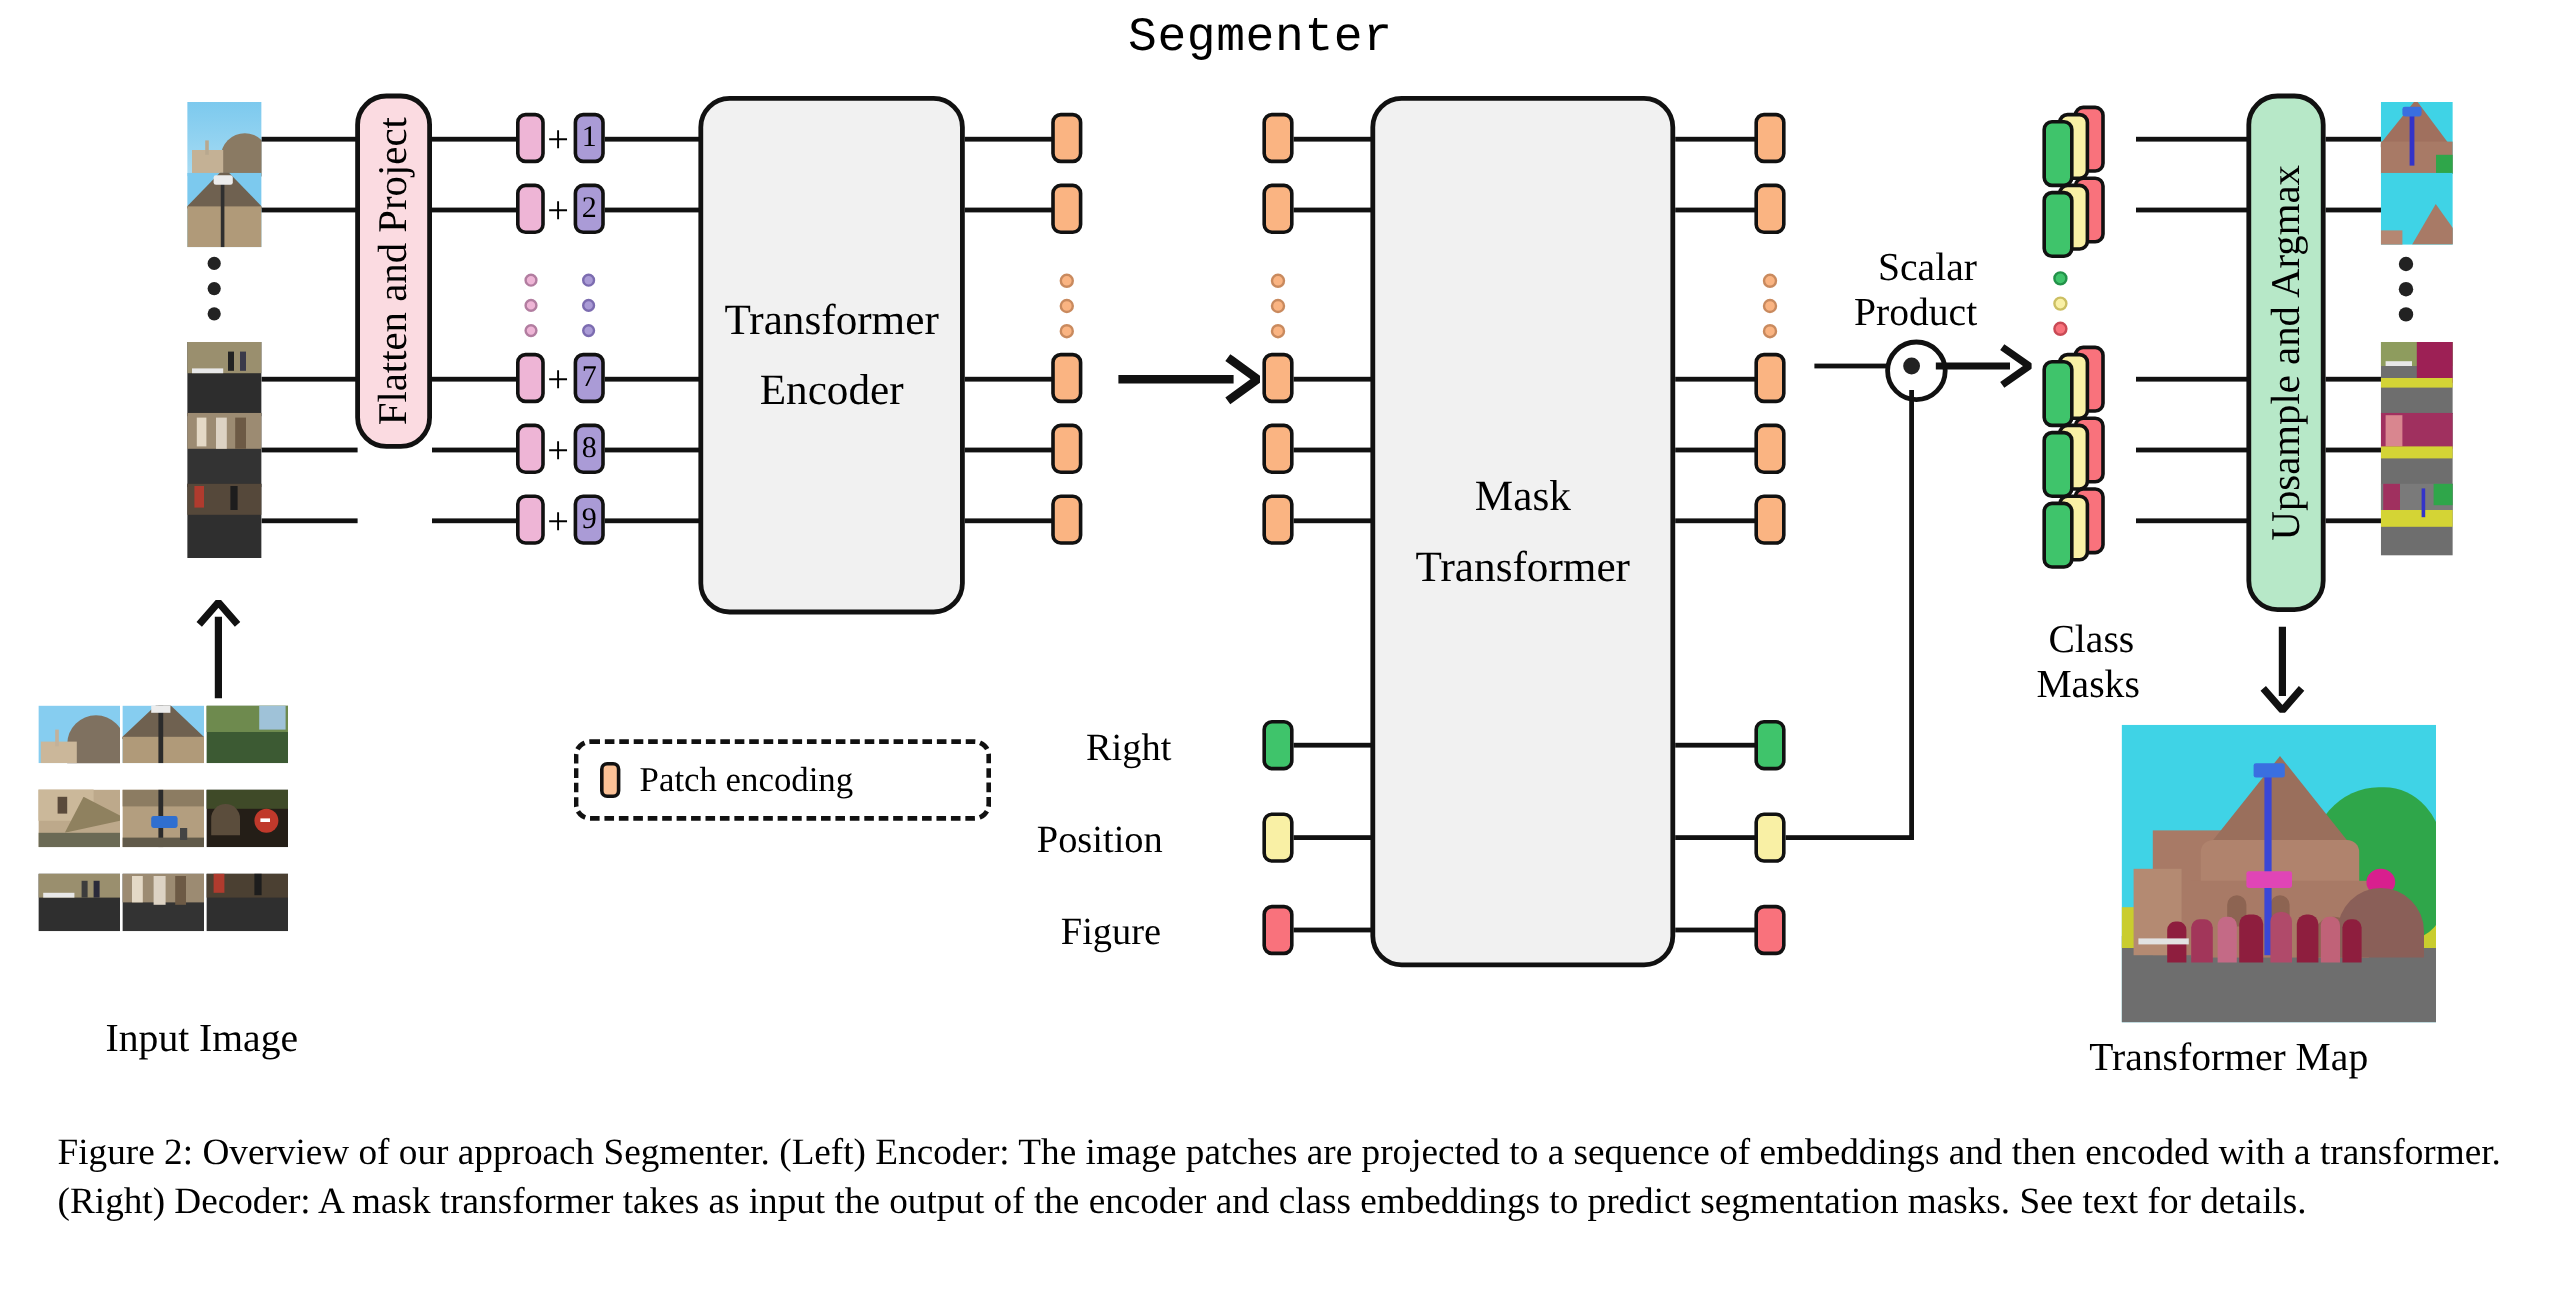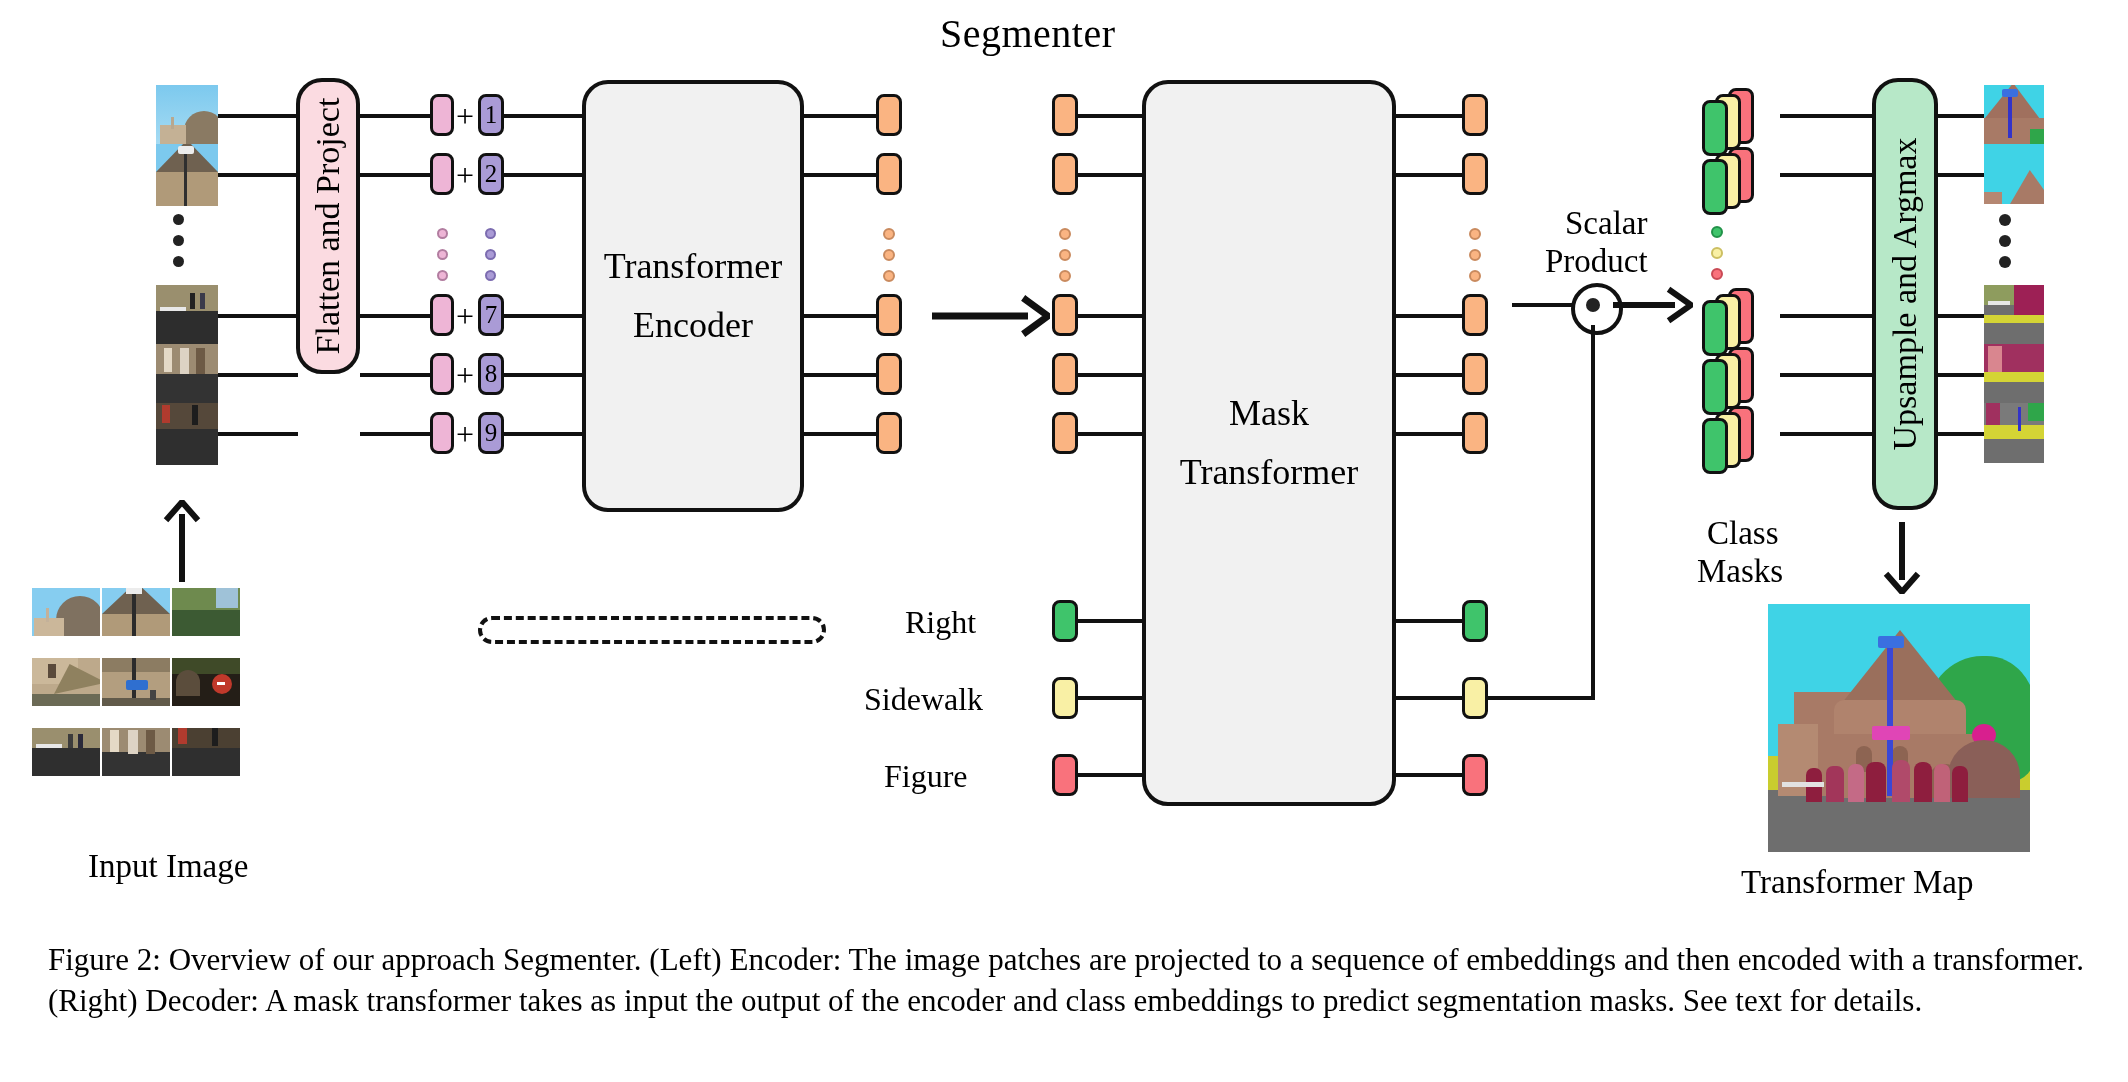--- a/index.html
+++ b/index.html
@@ -35,21 +35,21 @@
   .stack{position:absolute;}
   .stack .s{position:absolute;width:26px;height:56px;border:3.5px solid #111;border-radius:8px;box-sizing:border-box;}
 
   .arrowR{position:absolute;}
   .arrowU{position:absolute;}
   .circ{position:absolute;border:4px solid #111;border-radius:50%;background:#fff;}
 </style>
 </head>
 <body>
 
-<div class="abs ttl" style="left:940px;top:10px;">Segmenter</div>
+<div class="abs ttl" style="left:940px;top:10px;font-family:Liberation Mono, monospace;">Segmenter</div>
 
 <div class="thumb" style="left:156px;top:85px;width:62px;height:62px;">
   <div style="position:absolute;inset:0;background:linear-gradient(#7cc9ee,#a8dcf3);"></div>
   <div style="position:absolute;right:-6px;top:26px;width:40px;height:40px;background:#8a7a63;border-radius:50% 50% 0 0;transform:rotate(0deg);"></div>
   <div style="position:absolute;left:4px;bottom:0;width:26px;height:22px;background:#c4b195;"></div>
   <div style="position:absolute;left:15px;bottom:18px;width:3px;height:12px;background:#b8a88f;"></div>
 </div>
 <div class="thumb" style="left:156px;top:144px;width:62px;height:62px;">
   <div style="position:absolute;inset:0;background:#7cc9ee;"></div>
   <div style="position:absolute;left:-2px;top:-4px;width:66px;height:34px;background:#6f6150;clip-path:polygon(50% 0,100% 100%,0 100%);"></div>
@@ -177,21 +177,21 @@
 <div class="wire" style="left:1078px;top:114px;width:68px;"></div>
 <div class="wire" style="left:1078px;top:173px;width:68px;"></div>
 <div class="wire" style="left:1078px;top:314px;width:68px;"></div>
 <div class="wire" style="left:1078px;top:373px;width:68px;"></div>
 <div class="wire" style="left:1078px;top:432px;width:68px;"></div>
 
 <div class="abs lbl" style="left:905px;top:604px;">Right</div>
 <div class="tok" style="left:1052px;top:600px;width:26px;height:42px;background:#3fc46b;"></div>
 <div class="wire" style="left:1078px;top:619px;width:68px;"></div>
 
-<div class="abs lbl" style="left:864px;top:681px;">Sidewalk</div>
+<div class="abs lbl" style="left:864px;top:681px;">Position</div>
 <div class="tok" style="left:1052px;top:677px;width:26px;height:42px;background:#f9f0a5;"></div>
 <div class="wire" style="left:1078px;top:696px;width:68px;"></div>
 
 <div class="abs lbl" style="left:884px;top:758px;">Figure</div>
 <div class="tok" style="left:1052px;top:754px;width:26px;height:42px;background:#f9727c;"></div>
 <div class="wire" style="left:1078px;top:773px;width:68px;"></div>
 
 <div class="bigbox" style="left:1142px;top:80px;width:254px;height:726px;background:#f1f1f1;flex-direction:column;line-height:1.65;">
   <span style="font-size:36px;">Mask</span>
   <span style="font-size:36px;">Transformer</span>
@@ -424,15 +424,19 @@
 <div class="mini" style="left:172px;top:728px;width:68px;height:48px;">
   <div style="position:absolute;inset:0;background:#2f2f2f;"></div>
   <div style="position:absolute;left:0;top:0;width:68px;height:20px;background:#4b4032;"></div>
   <div style="position:absolute;left:6px;top:0;width:9px;height:16px;background:#b03b2e;"></div>
   <div style="position:absolute;left:40px;top:0;width:6px;height:18px;background:#1d1d1d;"></div>
 </div>
 
 <div class="abs" style="left:88px;top:848px;font-size:33px;">Input Image</div>
 
 <div class="legend" style="left:478px;top:616px;width:348px;">
+  <div class="legrow">
+    <span class="legsw" style="background:#fbc196;"></span>
+    <span class="legtx">Patch encoding</span>
+  </div>
 </div>
 
 <div class="abs cap" style="left:48px;top:940px;width:2036px;">Figure 2: Overview of our approach Segmenter. (Left) Encoder: The image patches are projected to a sequence of embeddings and then encoded with a transformer. (Right) Decoder: A mask transformer takes as input the output of the encoder and class embeddings to predict segmentation masks. See text for details.</div>
 
 </body></html>

